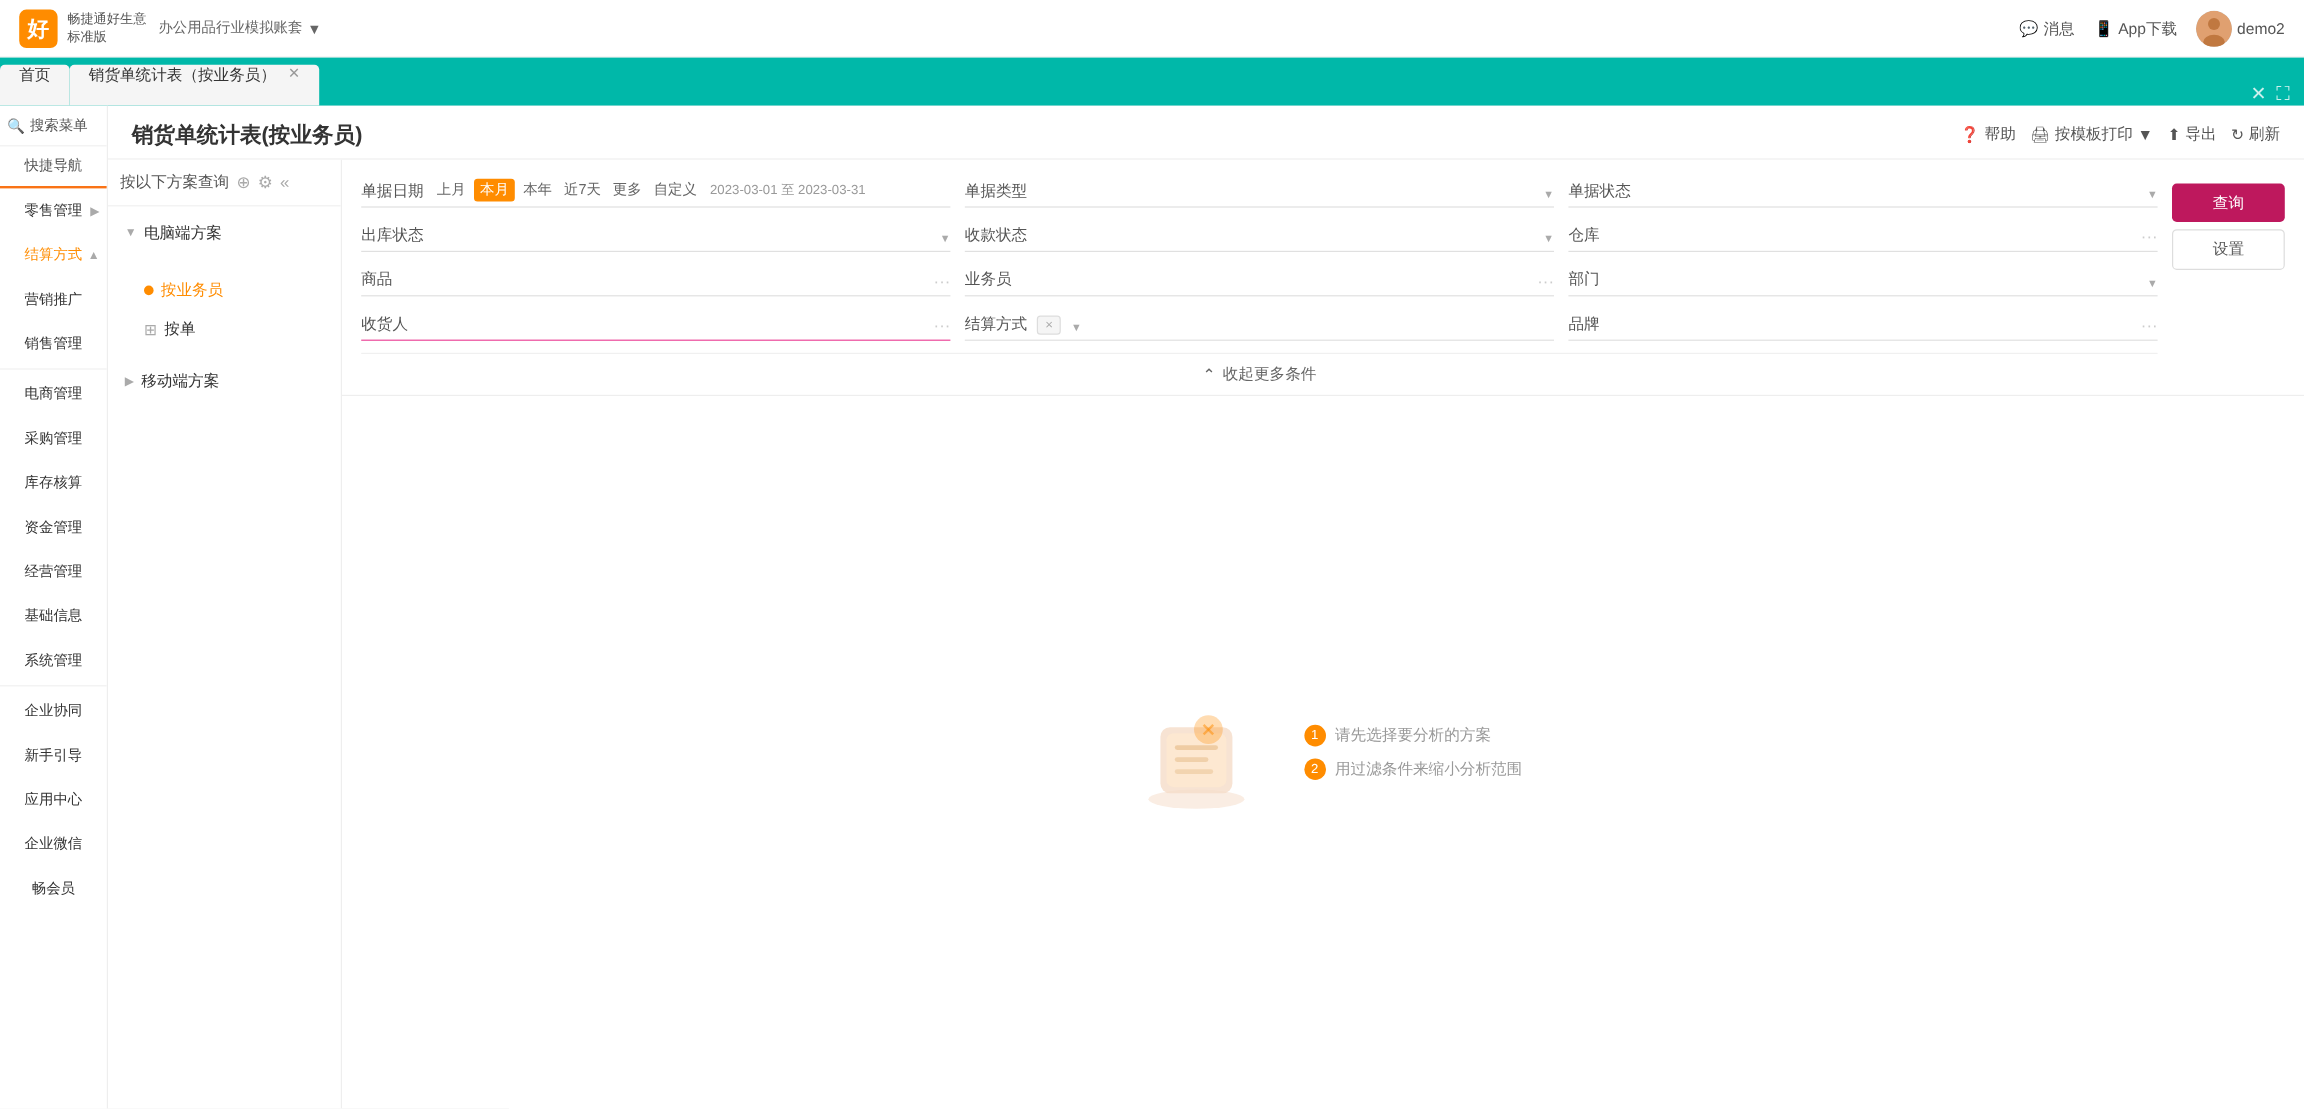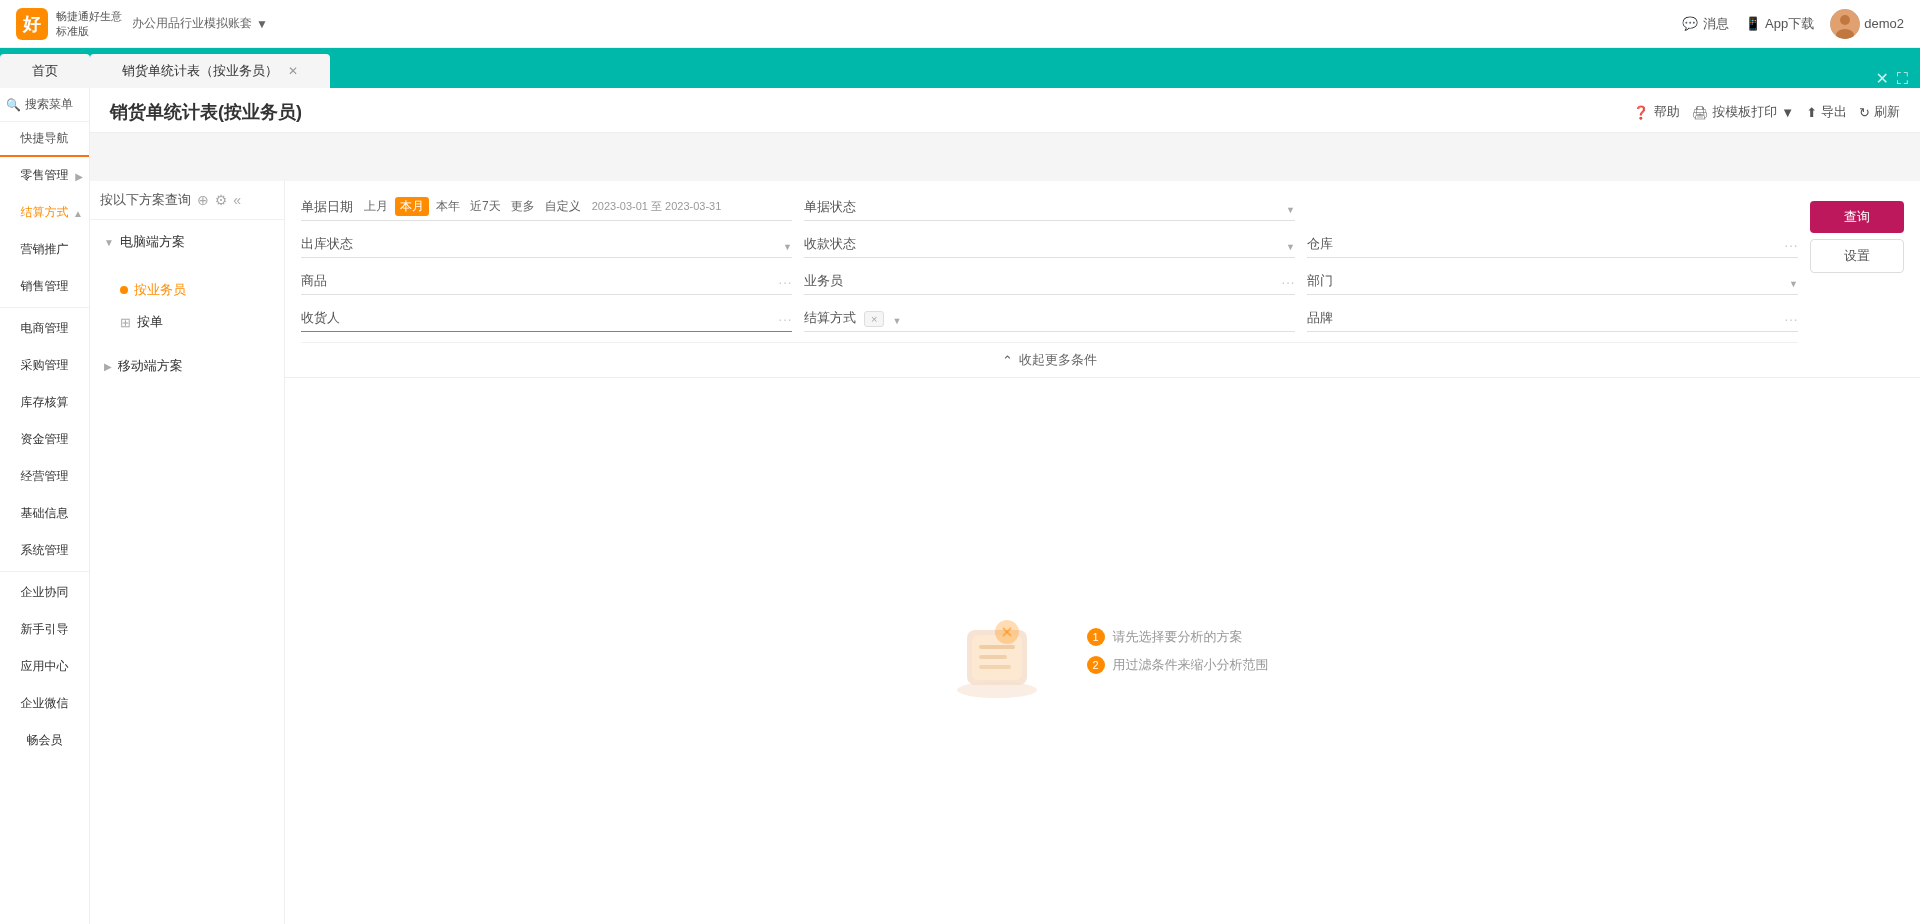--- a/index.html
+++ b/index.html
@@ -30,23 +30,22 @@
     .tab-bar {
       height: 40px;
       background: #00b8a9;
       display: flex;
       align-items: flex-end;
       padding: 0 0 0 0;
       flex-shrink: 0;
     }
     .tab-item {
       height: 34px;
-      padding: 0 32px;
-      display: flex;
-      align-items: center;
+      padding: 0 16px;
+      display: flex;
       gap: 6px;
       font-size: 13px;
       cursor: pointer;
       border-radius: 4px 4px 0 0;
       margin-top: 6px;
     }
     .tab-item.home {
       background: #f5f5f5;
       color: #333;
     }
@@ -100,21 +99,21 @@
       flex-direction: column;
       align-items: center;
       gap: 2px;
       position: relative;
     }
     .sidebar-item.active { color: #ff8c00; }
     .sidebar-item .arrow { position: absolute; right: 6px; top: 50%; transform: translateY(-50%); font-size: 10px; color: #aaa; }
     .sidebar-divider { height: 1px; background: #f0f0f0; margin: 2px 0; }
 
     
-    .content { flex: 1; display: flex; flex-direction: column; overflow: hidden; gap: 48px; }
+    .content { flex: 1; display: flex; flex-direction: column; overflow: hidden; }
 
     
     .page-header {
       padding: 12px 20px 8px;
       background: #fff;
       border-bottom: 1px solid #eee;
       display: flex;
       align-items: center;
       justify-content: space-between;
     }
@@ -447,20 +446,25 @@
                   <span class="filter-label">单据日期</span>
                   <div class="date-shortcuts">
                     <span class="date-shortcut">上月</span>
                     <span class="date-shortcut active">本月</span>
                     <span class="date-shortcut">本年</span>
                     <span class="date-shortcut">近7天</span>
                     <span class="date-shortcut">更多</span>
                     <span class="date-shortcut">自定义</span>
                     <span class="date-range">2023-03-01 至 2023-03-31</span>
                   </div>
+                </div>
+                <div class="filter-field">
+                  <span class="filter-label">单据类型</span>
+                  <input class="filter-input" value="" style="">
+                  <span class="filter-select-icon chevron-down"></span>
                 </div>
                 <div class="filter-field">
                   <span class="filter-label">单据状态</span>
                   <input class="filter-input" value="" style="">
                   <span class="filter-select-icon chevron-down"></span>
                 </div>
               </div>
 
               <div class="filter-row">
                 <div class="filter-field">

